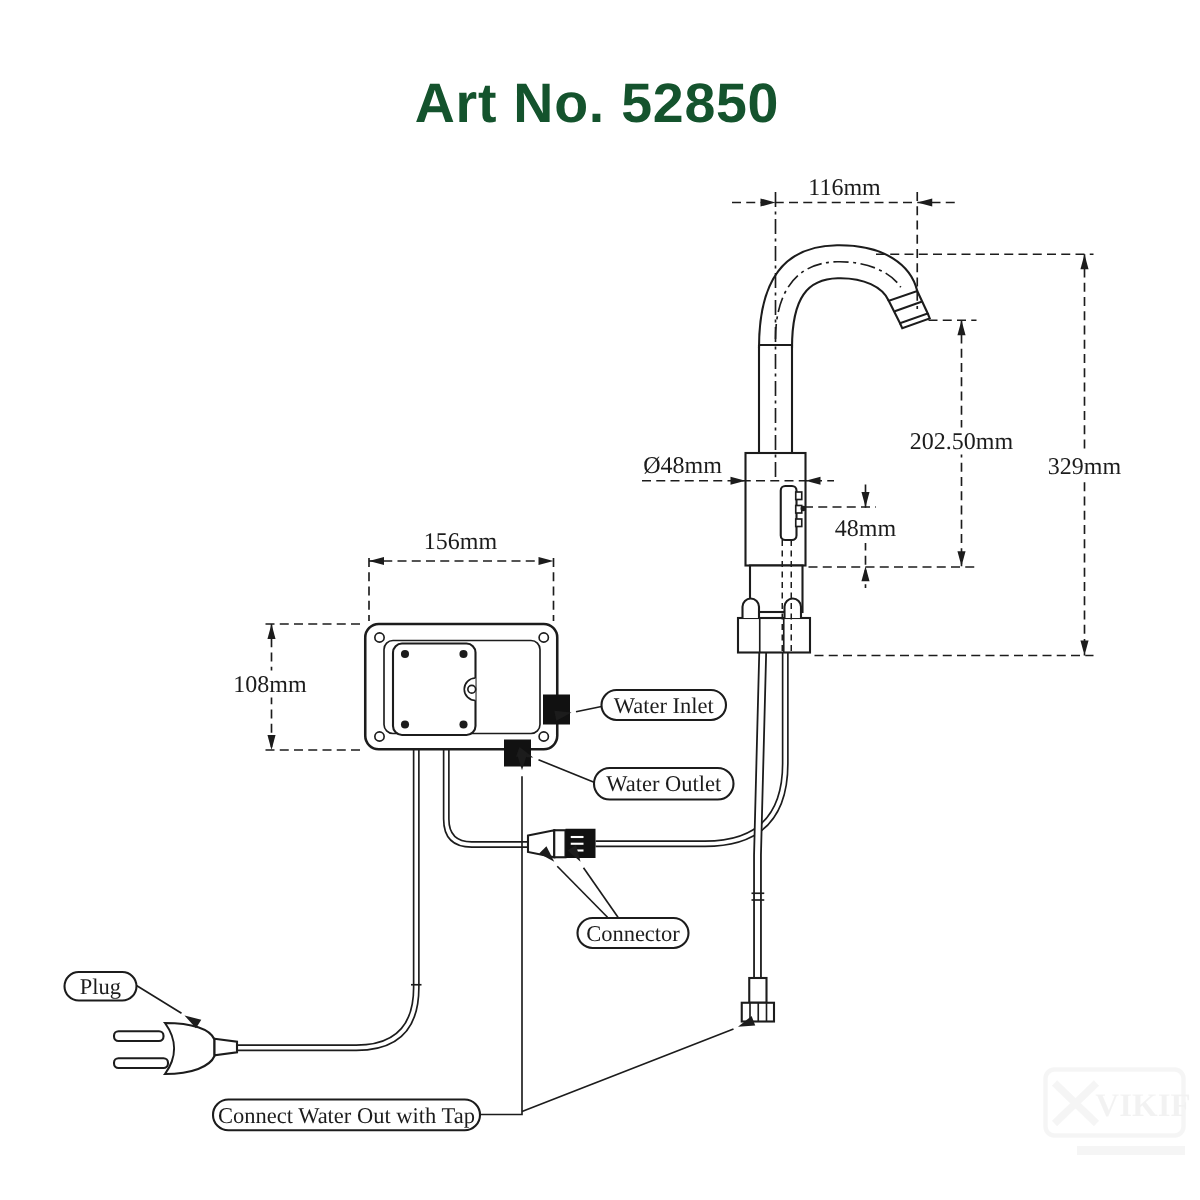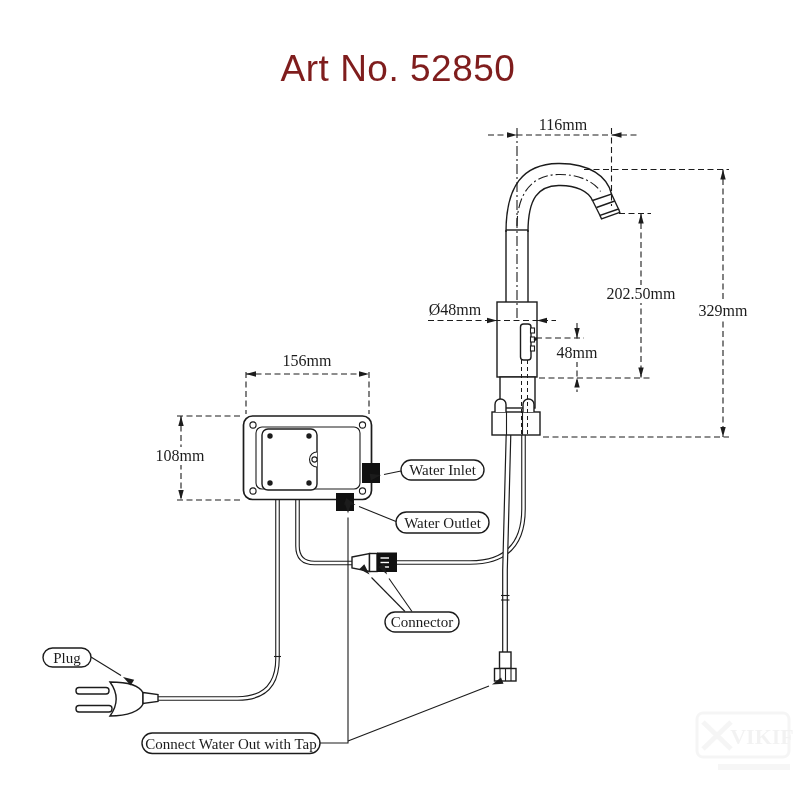--- a/index.html
+++ b/index.html
@@ -1,20 +1,20 @@
 <!DOCTYPE html>
 <html><head>
 <meta charset="utf-8">
 <style>
   html,body{margin:0;padding:0;background:#fff;}
   .page{position:relative;width:800px;height:800px;background:#ffffff;overflow:hidden;
         font-family:"Liberation Serif",serif;}
   .title{position:absolute;left:0;top:48px;width:796px;text-align:center;
-         font-family:"Liberation Sans",sans-serif;font-weight:normal;font-size:37px;
-         letter-spacing:.5px;color:#7f1d1d;}
+         font-family:"Liberation Sans",sans-serif;font-weight:bold;font-size:37px;
+         letter-spacing:.5px;color:#14532d;}
   svg{position:absolute;left:0;top:0;}
   svg text{font-family:"Liberation Serif",serif;fill:#1c1c1c;}
   .dim{font-size:16px;}
   .lbl{font-size:15px;}
   .ln{stroke:#1c1c1c;stroke-width:1.4;fill:none;}
   .thin{stroke:#1c1c1c;stroke-width:1.1;fill:none;}
   .dash{stroke:#1c1c1c;stroke-width:1.1;fill:none;stroke-dasharray:6 3.5;}
   .dashdot{stroke:#1c1c1c;stroke-width:1.1;fill:none;stroke-dasharray:10 3 2 3;}
   .hidden{stroke:#1c1c1c;stroke-width:1;fill:none;stroke-dasharray:4 3;}
   .wfill{fill:#ffffff;}

